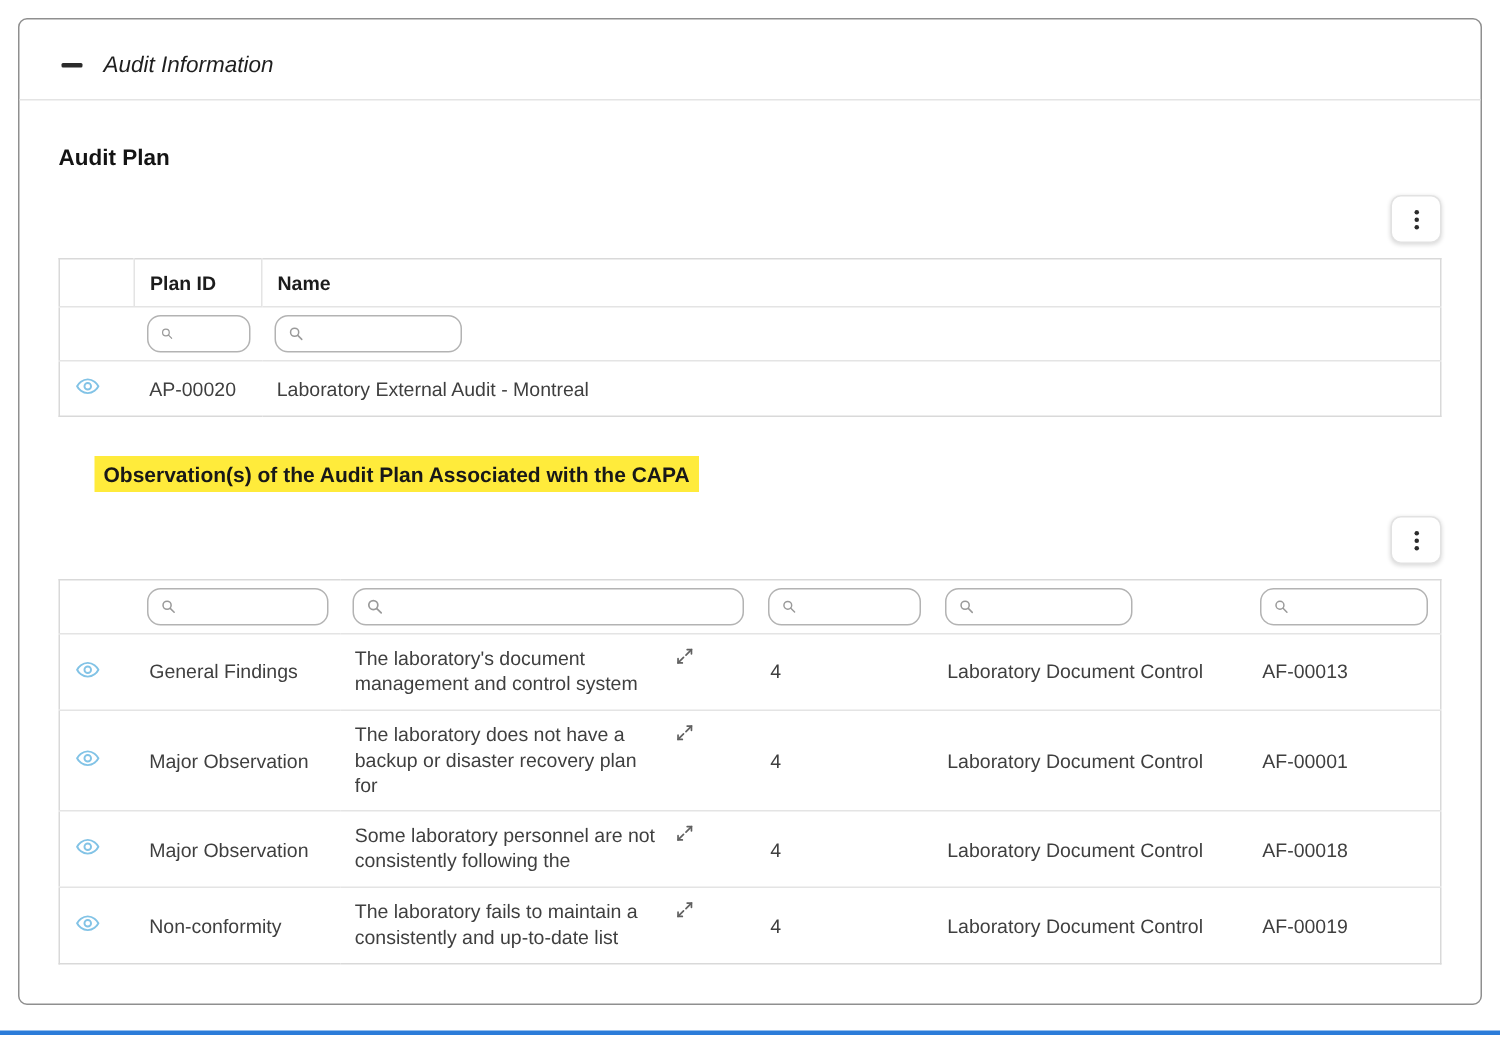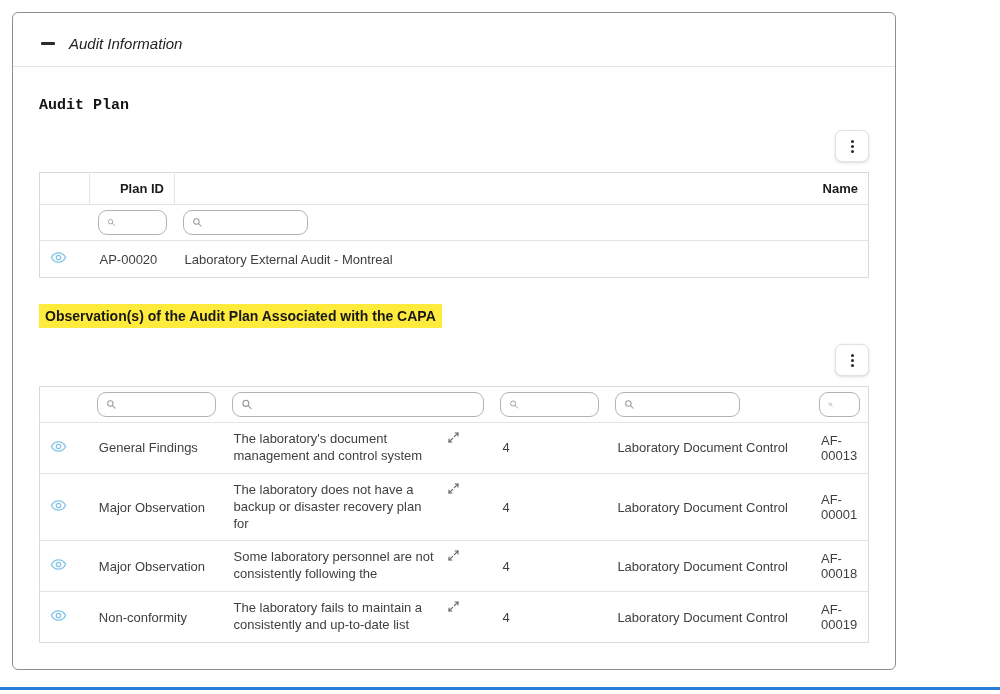--- a/index.html
+++ b/index.html
@@ -16,21 +16,21 @@
   body{
     width:1000px;height:694px;
     background:#fff;
     font-family:"Liberation Sans",sans-serif;
     color:var(--txt);
     position:relative;
     overflow:hidden;
   }
   .card{
     position:absolute;
-    left:12px;top:12px;width:884px;height:658px;
+    left:12px;top:12px;width:976px;height:658px;
     background:#fff;
     border:1px solid #8f8f8f;
     border-radius:6px;
   }
   .section-header{
     display:flex;align-items:center;gap:14px;
     padding:22px 26px 0 28px;
     cursor:pointer;
   }
   .minus-glyph{
@@ -40,21 +40,20 @@
     font-style:italic;font-size:15px;font-weight:500;color:#1f1f1f;
   }
   .divider{
     border:none;border-top:1px solid var(--line);
     margin:14px 0 0 0;
   }
   .content{padding:0 26px;}
   .block-heading{
     font-size:15px;font-weight:bold;color:#141414;
     margin:30px 0 0 0;
-    font-family:Liberation Mono, monospace;
   }
   .toolbar{
     display:flex;justify-content:flex-end;
     margin:16px 0 10px 0;
   }
   .kebab-btn{
     width:34px;height:32px;
     background:#fff;border:1px solid #e2e2e2;border-radius:7px;
     box-shadow:0 1px 3px rgba(0,0,0,.14);
     display:flex;align-items:center;justify-content:center;
@@ -75,21 +74,20 @@
   table.grid th, table.grid td{
     text-align:left;
     vertical-align:middle;
   }
   tr.header-row th{
     font-weight:bold;color:#1c1c1c;
     padding:8px 10px;
     border-bottom:1px solid var(--line);
     border-left:1px solid var(--line);
     cursor:pointer;
-    text-align:right;
   }
   tr.header-row th:first-child{border-left:none;}
   tr.filter-row th{
     padding:5px 8px;
     border-bottom:1px solid var(--line);
     font-weight:normal;
   }
   tbody td{
     padding:8px 10px;
     border-top:1px solid var(--line);
@@ -110,21 +108,21 @@
     font:inherit;background:transparent;color:var(--cell);
     min-width:0;
   }
   .highlight-heading{
     display:inline-block;
     background:var(--highlight);
     font-size:14px;font-weight:bold;color:#181818;
     padding:4px 6px;
     margin-top:26px;
   }
-  .obs-heading-wrap{margin-top:0;}
+  .obs-heading-wrap{margin-top:0;margin-left:24px;}
   .notes-wrap{display:flex;align-items:flex-start;gap:8px;}
   .notes-text{flex:1;line-height:1.3;max-width:205px;}
   .icon-btn{cursor:pointer;display:inline-flex;align-items:center;}
   .bottom-bar{
     position:absolute;left:0;bottom:4px;width:1000px;height:3px;
     background:var(--accent-bar);
   }
   .mt-table{margin-top:2px;}
 </style>
 </head>

